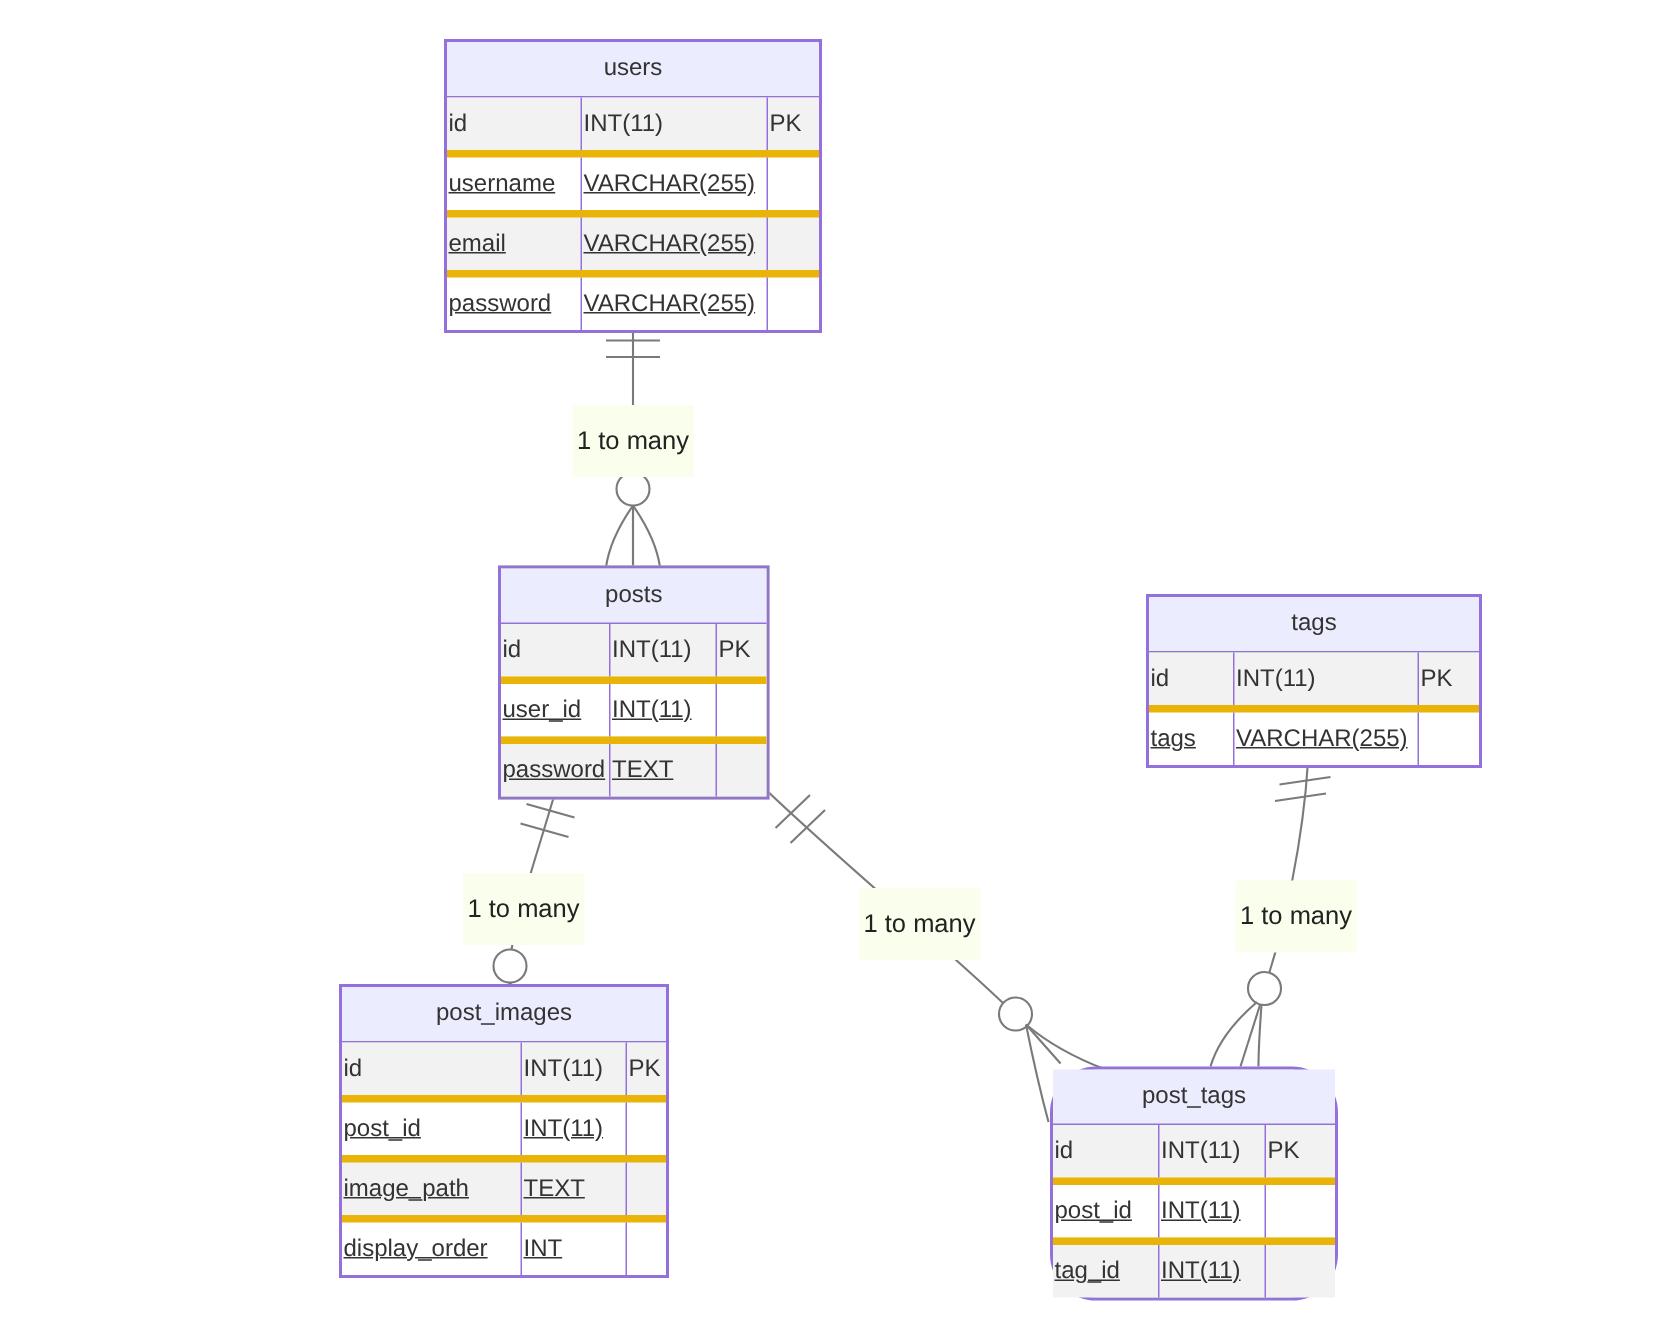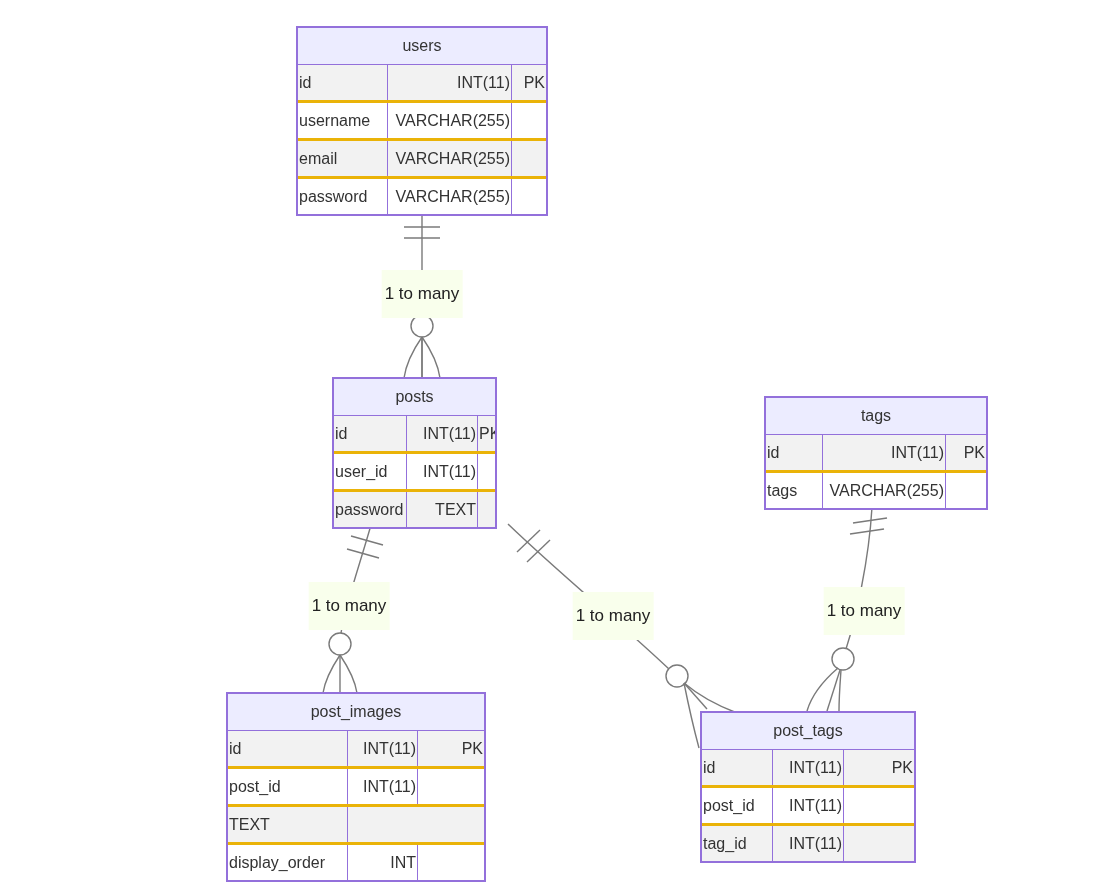--- a/index.html
+++ b/index.html
@@ -13,24 +13,24 @@
 
   .entity{
     position:absolute;box-sizing:border-box;background:#bef264;
     border:2px solid #9370DB;font-size:16px;
   }
   .ehead{
     height:36px;line-height:36px;text-align:center;
     background:#ECECFF;border-bottom:1px solid #9370DB;
   }
   .erow{display:grid;grid-template-columns:var(--cols);height:35px;background:#ffffff;}
-  .erow + .erow{border-top:3px solid #eab308;}
+  .erow + .erow{border-top:5px solid #eab308;text-decoration:underline;}
   .erow:nth-of-type(even){background:#f2f2f2;}
   .cell{padding:0 1px;line-height:35px;white-space:nowrap;overflow:hidden;}
-  .cell + .cell{border-left:1px solid #9370DB;text-align:right;}
+  .cell + .cell{border-left:1px solid #9370DB;}
 
   .rel-label{
     position:absolute;transform:translate(-50%,-50%);
     background:#f9ffec;padding:14px 3px;font-size:17px;color:#222;white-space:nowrap;
   }
 </style>
 </head>
 <body>
 
 <div class="canvas">
@@ -95,21 +95,21 @@
       <div class="cell">VARCHAR(255)</div>
       <div class="cell"></div>
     </div>
     <div class="erow">
       <div class="cell">password</div>
       <div class="cell">VARCHAR(255)</div>
       <div class="cell"></div>
     </div>
   </div>
 
-  <div class="entity" style="left:332px;top:377px;width:165px;--cols:72px 71px 1fr;">
+  <div class="entity" style="left:332px;top:377px;width:181px;--cols:72px 71px 1fr;">
     <div class="ehead">posts</div>
     <div class="erow">
       <div class="cell">id</div>
       <div class="cell">INT(11)</div>
       <div class="cell">PK</div>
     </div>
     <div class="erow">
       <div class="cell">user_id</div>
       <div class="cell">INT(11)</div>
       <div class="cell"></div>
@@ -128,44 +128,45 @@
       <div class="cell">INT(11)</div>
       <div class="cell">PK</div>
     </div>
     <div class="erow">
       <div class="cell">tags</div>
       <div class="cell">VARCHAR(255)</div>
       <div class="cell"></div>
     </div>
   </div>
 
-  <div class="entity" style="left:226px;top:692px;width:260px;--cols:119px 70px 1fr;">
+  <div class="entity" style="left:226px;top:656px;width:220px;--cols:119px 70px 1fr;">
     <div class="ehead">post_images</div>
     <div class="erow">
       <div class="cell">id</div>
       <div class="cell">INT(11)</div>
       <div class="cell">PK</div>
     </div>
     <div class="erow">
       <div class="cell">post_id</div>
       <div class="cell">INT(11)</div>
       <div class="cell"></div>
     </div>
     <div class="erow">
+      <div class="cell">image_path</div>
       <div class="cell">TEXT</div>
       <div class="cell"></div>
     </div>
     <div class="erow">
       <div class="cell">display_order</div>
       <div class="cell">INT</div>
       <div class="cell"></div>
     </div>
   </div>
 
-  <div class="entity" style="left:700px;top:711px;width:216px;--cols:70px 71px 1fr;">
+  <div class="entity" style="left:700px;top:711px;width:192px;border-radius:31px;--cols:70px 71px 1fr;">
     <div class="ehead">post_tags</div>
     <div class="erow">
       <div class="cell">id</div>
       <div class="cell">INT(11)</div>
       <div class="cell">PK</div>
     </div>
     <div class="erow">
       <div class="cell">post_id</div>
       <div class="cell">INT(11)</div>
       <div class="cell"></div>

